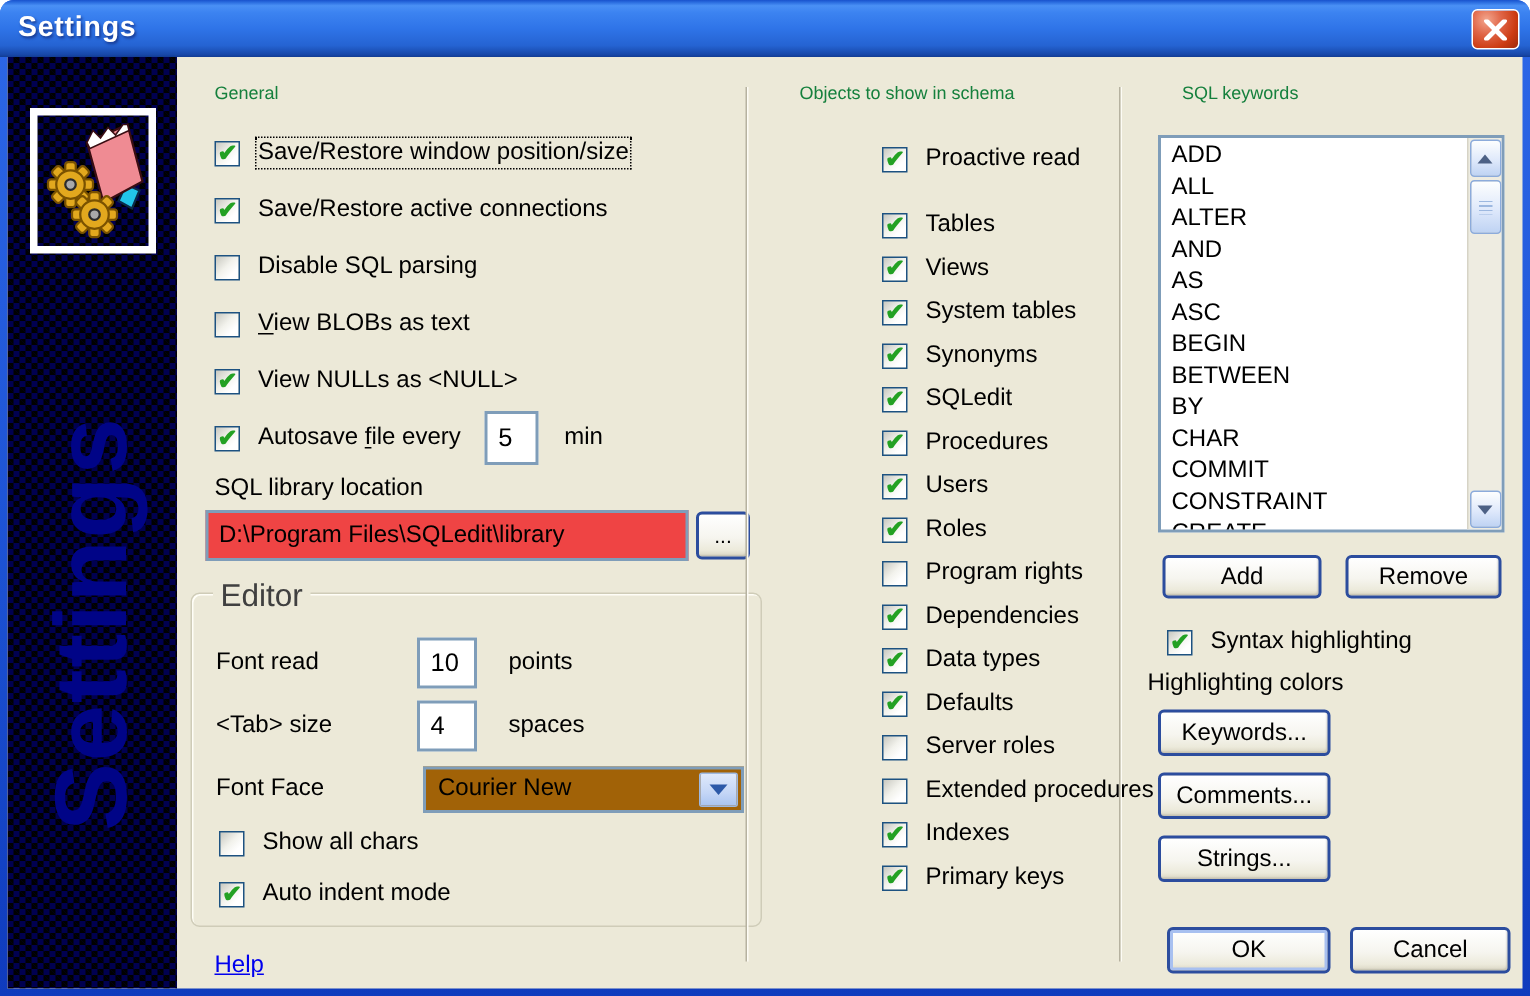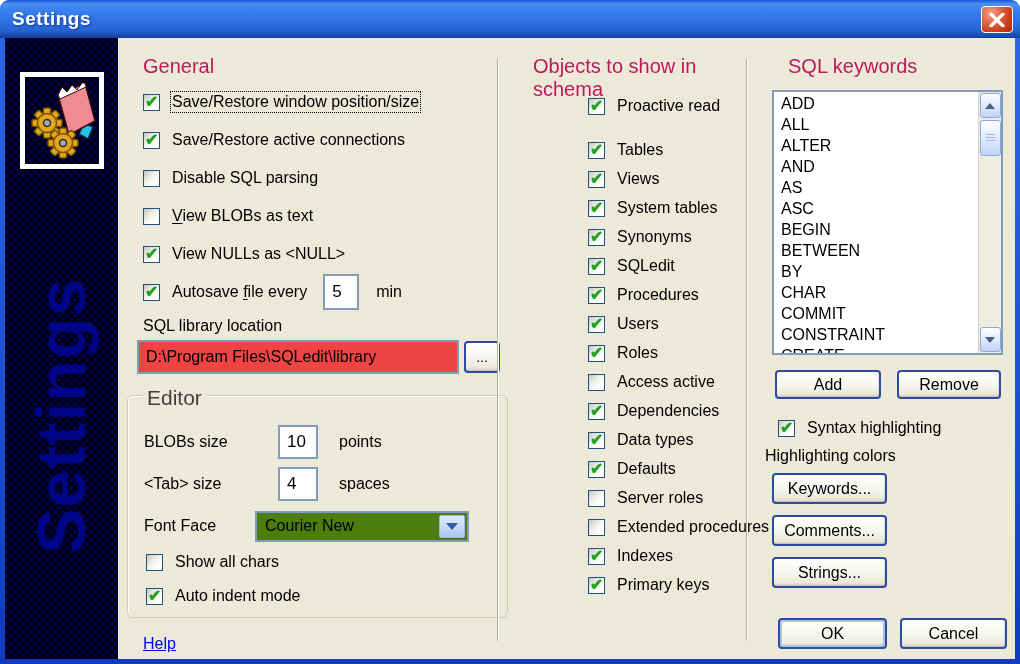--- a/index.html
+++ b/index.html
@@ -39,21 +39,21 @@
 
   
   .col { position:absolute; top:17px; }
   .col-left  { left:125px; width:372px; }
   .col-mid   { left:500px; width:240px; }
   .col-right { left:755px; width:258px; }
   .vdivider { position:absolute; top:20px; bottom:18px; width:2px;
     border-left:1px solid #b6b2a0; border-right:1px solid #fdfcf5; }
   .d1 { left:492px; } .d2 { left:741px; }
 
-  .section-label { font-size:20px; color:#be185d; height:19px; }
+  .section-label { font-size:12px; color:#15803d; height:19px; }
   .col-left  .section-label { margin:0 0 17px 13px; }
   .col-mid   .section-label { margin:0 0 22px 28px; }
   .col-right .section-label { margin:0 0 0 28px; }
 
   
   .check-row { display:flex; align-items:center; }
   .g-row { height:22px; margin:0 0 16px 13px; }
   .g-row.has-input { height:36px; margin-top:-7px; margin-bottom:0; }
   .s-row { height:20px; margin:0 0 9px 35px;padding-left:48px; }
   .s-row.gap-after { margin-bottom:24px; }
@@ -86,22 +86,22 @@
   
   .groupbox { position:relative; margin:21px 0 0 -3px; width:381px; height:223px;
     border:1px solid #cfccb8; border-radius:6px; box-shadow:inset 1px 1px 0 #fffef7; }
   .gb-label { position:absolute; top:-10px; left:14px; background:#ece9d8; padding:0 5px;
     color:#404040; font-size:21px; }
   .gb-row { display:flex; align-items:center; height:42px; margin-left:16px; }
   .gb-row.first { margin-top:25px; }
   .gb-row .lbl { width:134px; font-size:16px; }
   .gb-row .lbl.ff { width:111px; }
   .gb-row .unit { margin-left:21px; }
-  .combobox { width:214px; height:31px; border:2px solid #7f9db9; background:#4d7c0f;
-    display:flex; align-items:center; position:relative; cursor:pointer; }
+  .combobox { width:214px; height:31px; border:2px solid #7f9db9; background:#a16207;
+    display:flex; align-items:center; position:relative; cursor:pointer;margin-left:27px; }
   .combo-value { font-size:16px; padding-left:8px; }
   .combo-arrow { position:absolute; right:2px; top:2px; bottom:2px; width:26px; border-radius:2px;
     border:1px solid #9db8e0; background:linear-gradient(180deg,#dfe9fb 0%,#c4d6f6 60%,#aac4f0 100%);
     display:flex; align-items:center; justify-content:center; }
   .tri-down { width:0; height:0; border-left:6px solid transparent; border-right:6px solid transparent;
     border-top:7px solid #2c59a8; }
   .tri-up-s { width:0; height:0; border-left:5px solid transparent; border-right:5px solid transparent;
     border-bottom:6px solid #4d6185; }
   .tri-down-s { width:0; height:0; border-left:5px solid transparent; border-right:5px solid transparent;
     border-top:6px solid #4d6185; }
@@ -217,21 +217,21 @@
 
       <div class="lib-label">SQL library location</div>
       <div class="lib-row">
         <input class="text-input" value="D:\Program Files\SQLedit\library" style="">
         <button class="xp-btn browse-btn">...</button>
       </div>
 
       <div class="groupbox">
         <span class="gb-label">Editor</span>
         <div class="gb-row first">
-          <span class="lbl">BLOBs size</span>
+          <span class="lbl">Font read</span>
           <input class="num-input" value="10" style="">
           <span class="unit">points</span>
         </div>
         <div class="gb-row">
           <span class="lbl">&lt;Tab&gt; size</span>
           <input class="num-input" value="4" style="">
           <span class="unit">spaces</span>
         </div>
         <div class="gb-row">
           <span class="lbl ff">Font Face</span>
@@ -293,21 +293,21 @@
           <div class="check-row s-row">
             <span class="cb checked"></span>
             <span class="cb-label">Users</span>
           </div>
           <div class="check-row s-row">
             <span class="cb checked"></span>
             <span class="cb-label">Roles</span>
           </div>
           <div class="check-row s-row">
             <span class="cb"></span>
-            <span class="cb-label">Access active</span>
+            <span class="cb-label">Program rights</span>
           </div>
           <div class="check-row s-row">
             <span class="cb checked"></span>
             <span class="cb-label">Dependencies</span>
           </div>
           <div class="check-row s-row">
             <span class="cb checked"></span>
             <span class="cb-label">Data types</span>
           </div>
           <div class="check-row s-row">

